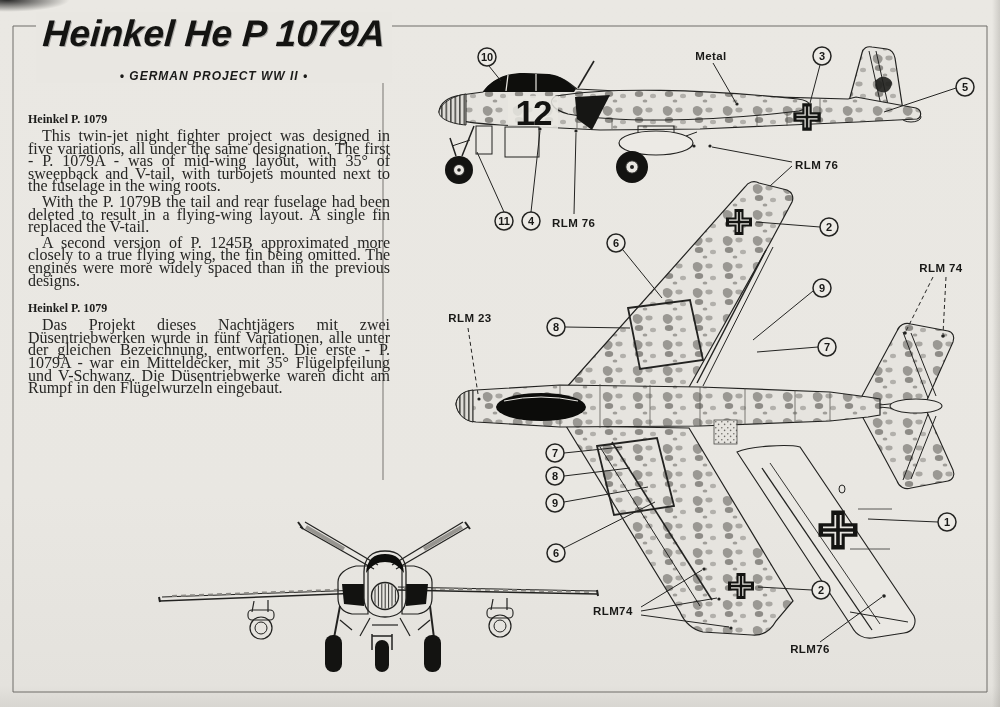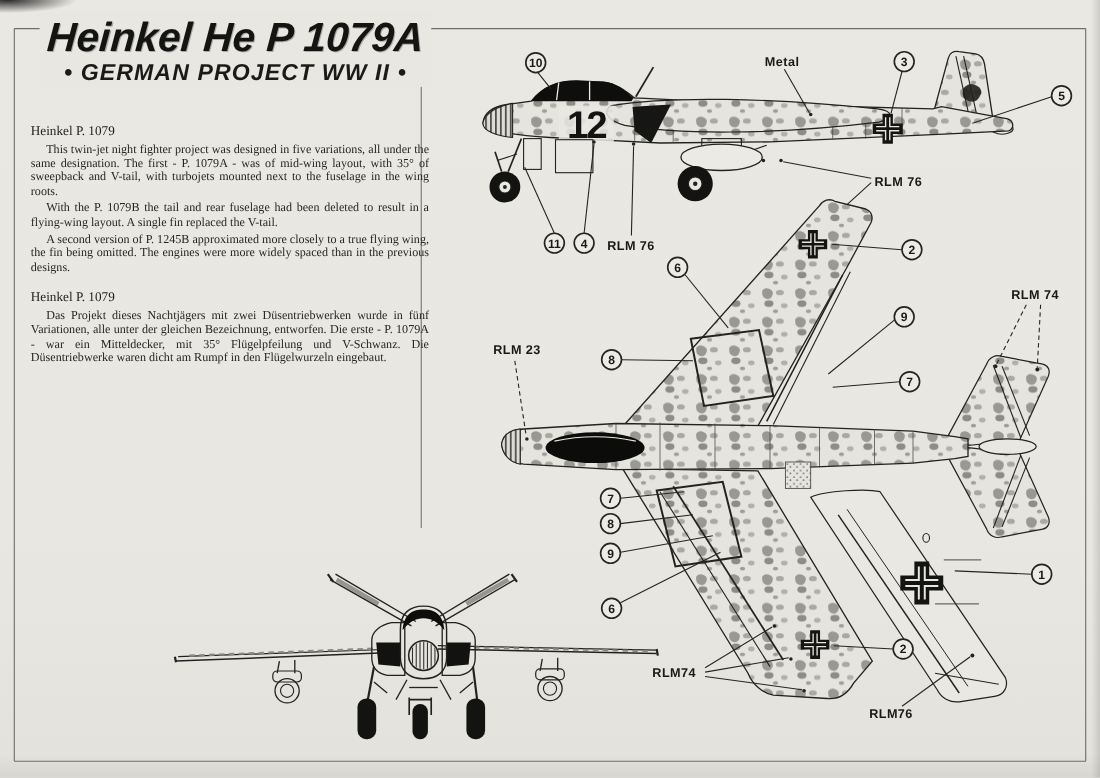--- a/index.html
+++ b/index.html
@@ -27,31 +27,31 @@
     font-family:"Liberation Sans", sans-serif;
     font-weight:bold;font-style:italic;
     font-size:37px;line-height:40px;color:#141412;
     letter-spacing:0px;white-space:nowrap;
     text-shadow:1px 1px 0 rgba(60,60,60,.35);
     transform:skewX(-4deg);
   }
   .title-sub{
     font-family:"Liberation Sans", sans-serif;
     font-weight:bold;font-style:italic;
-    font-size:21px;color:#1a1a18;letter-spacing:1px;white-space:nowrap;
-    margin-top:1px;
+    font-size:12px;color:#1a1a18;letter-spacing:1px;white-space:nowrap;
+    margin-top:15px;
   }
   .text-col{
     position:absolute;left:28px;top:112px;width:362px;color:#262624;
   }
   .text-col h3{
-    font-size:12px;margin:0 0 3px 0;font-weight:normal;color:#1c1c1a;
+    font-size:12px;margin:0 0 3px 0;font-weight:bold;color:#1c1c1a;
   }
   .text-col p{
-    font-size:11px;line-height:12.6px;margin:0 0 3px 0;
+    font-size:16px;line-height:12.6px;margin:0 0 3px 0;
     text-align:justify;text-indent:14px;
   }
   .block-gap{height:11px;}
   svg text{user-select:none;}
   .co circle{fill:#edebe6;stroke:#242422;stroke-width:1.5;}
   .co text{
     font-family:"Liberation Sans", sans-serif;font-weight:bold;font-size:11px;
     fill:#191917;text-anchor:middle;
   }
   .paintlabel{

